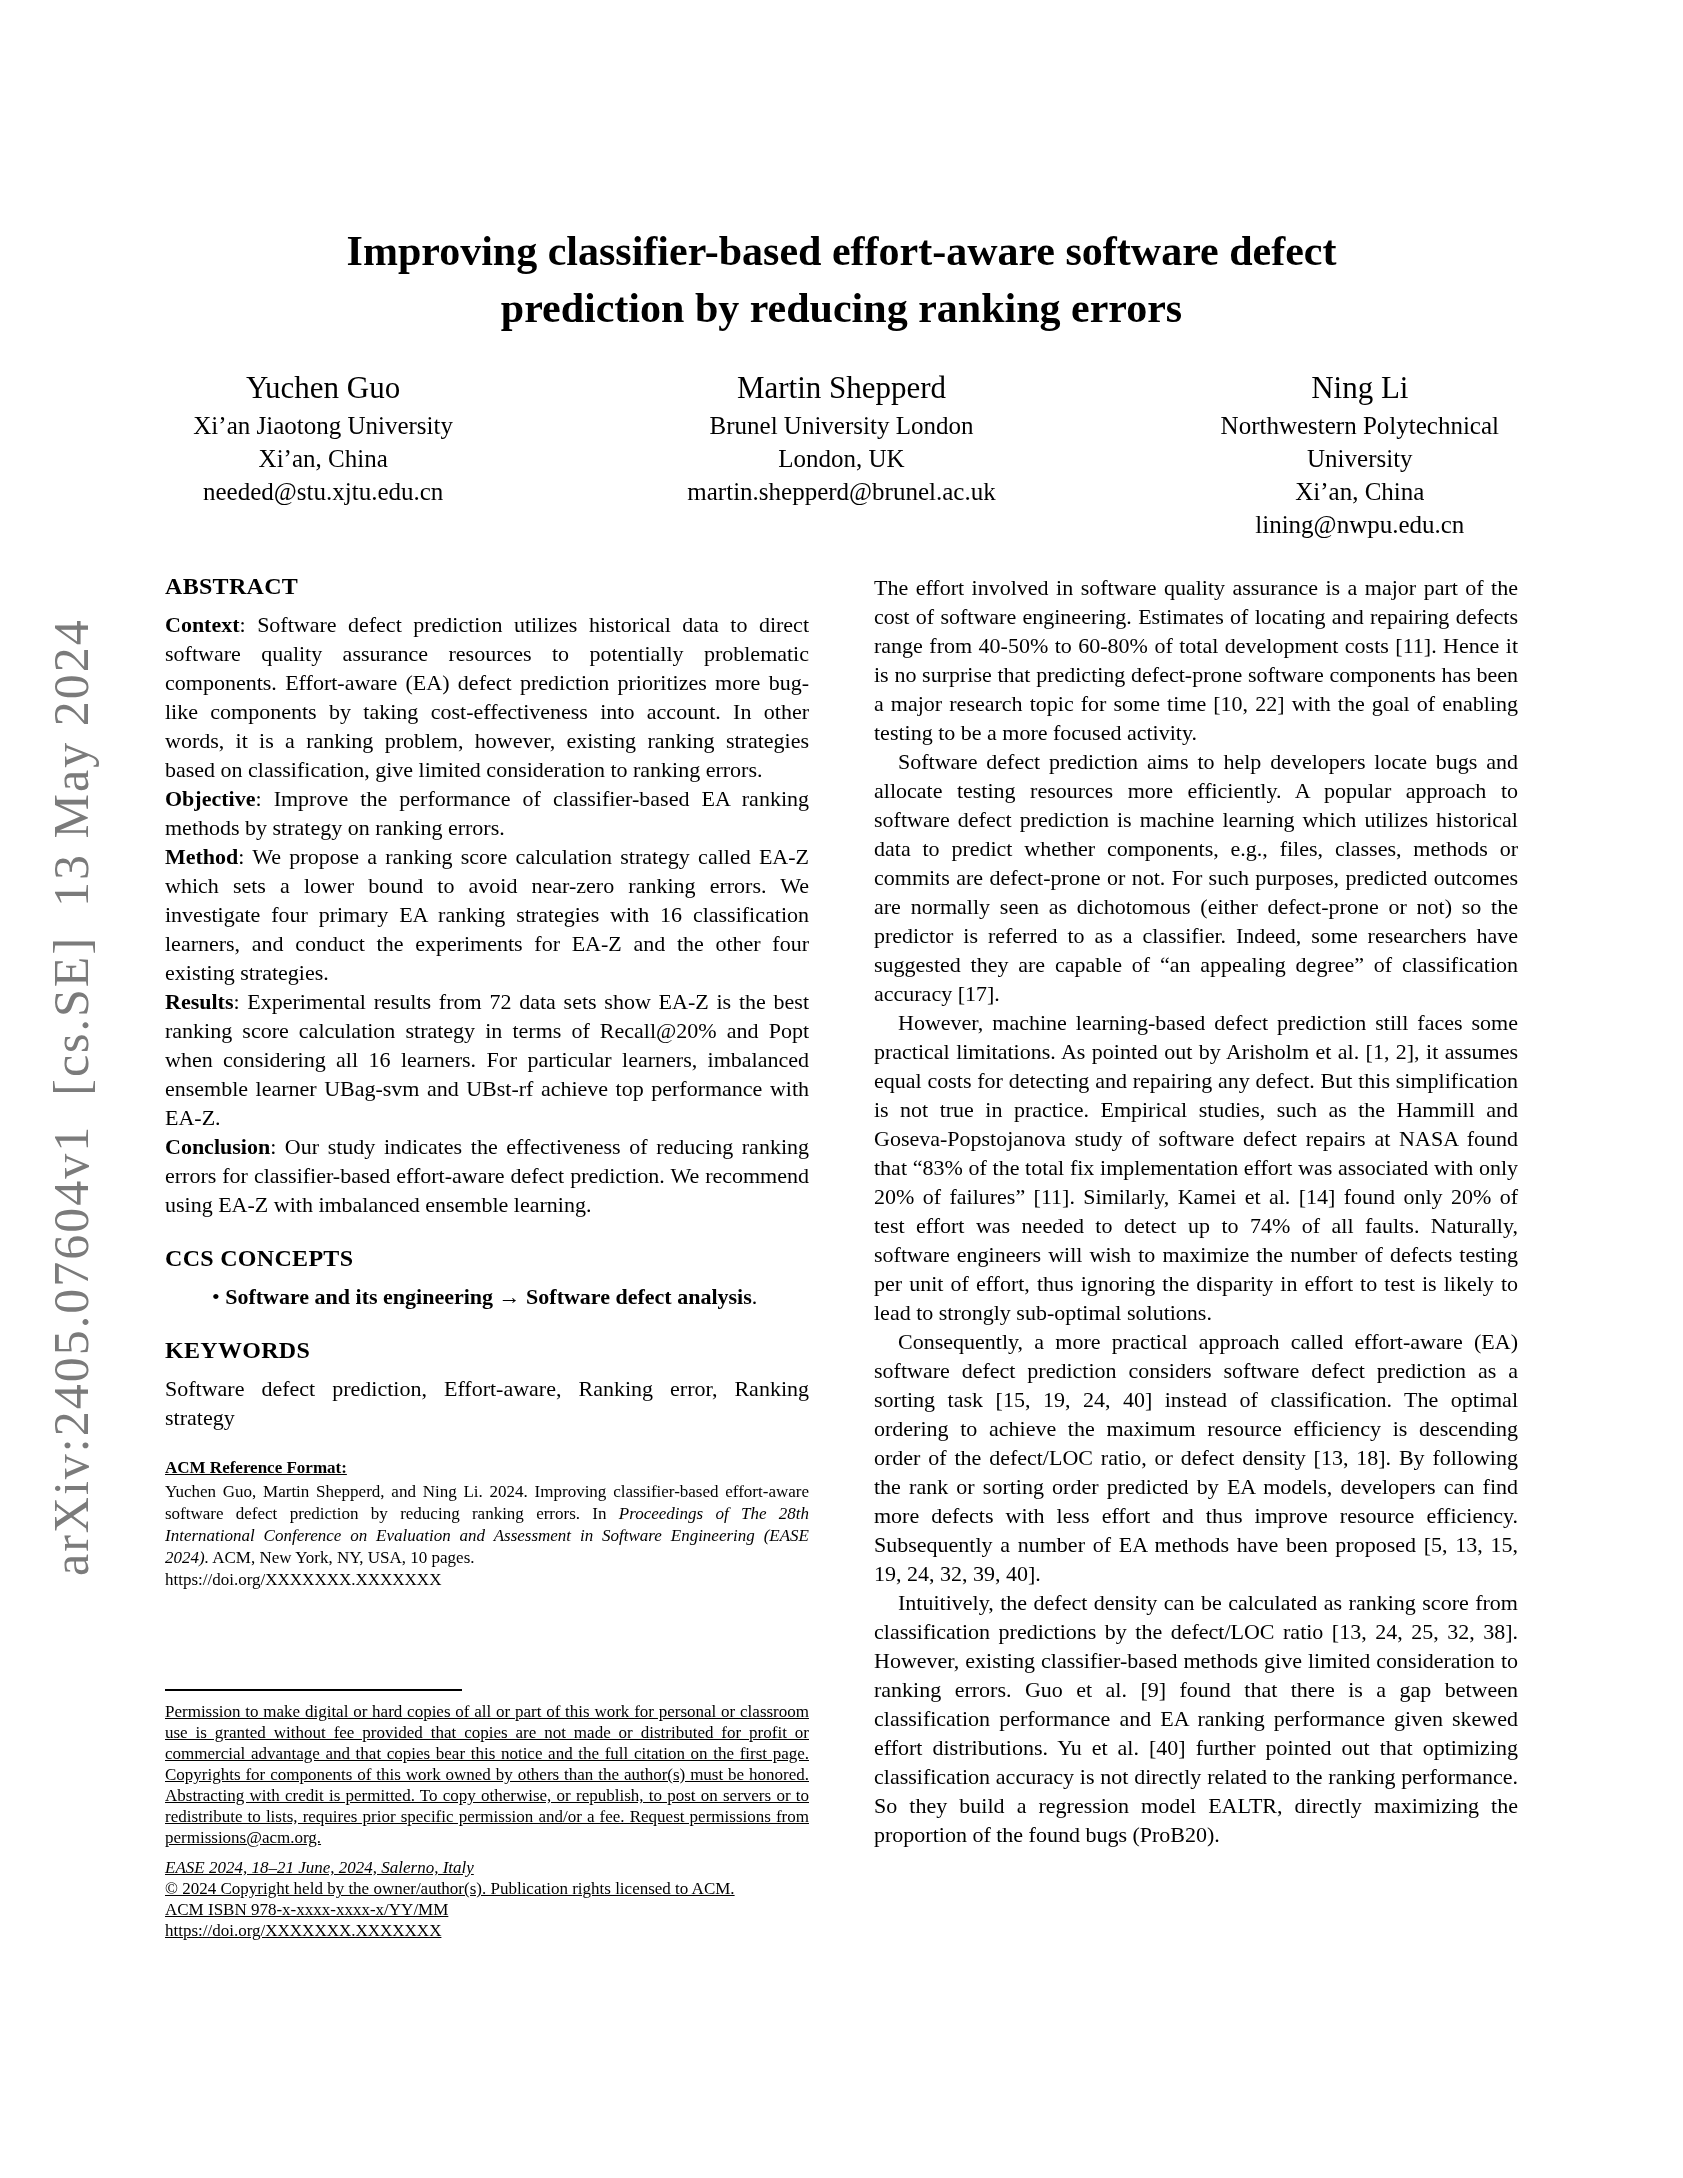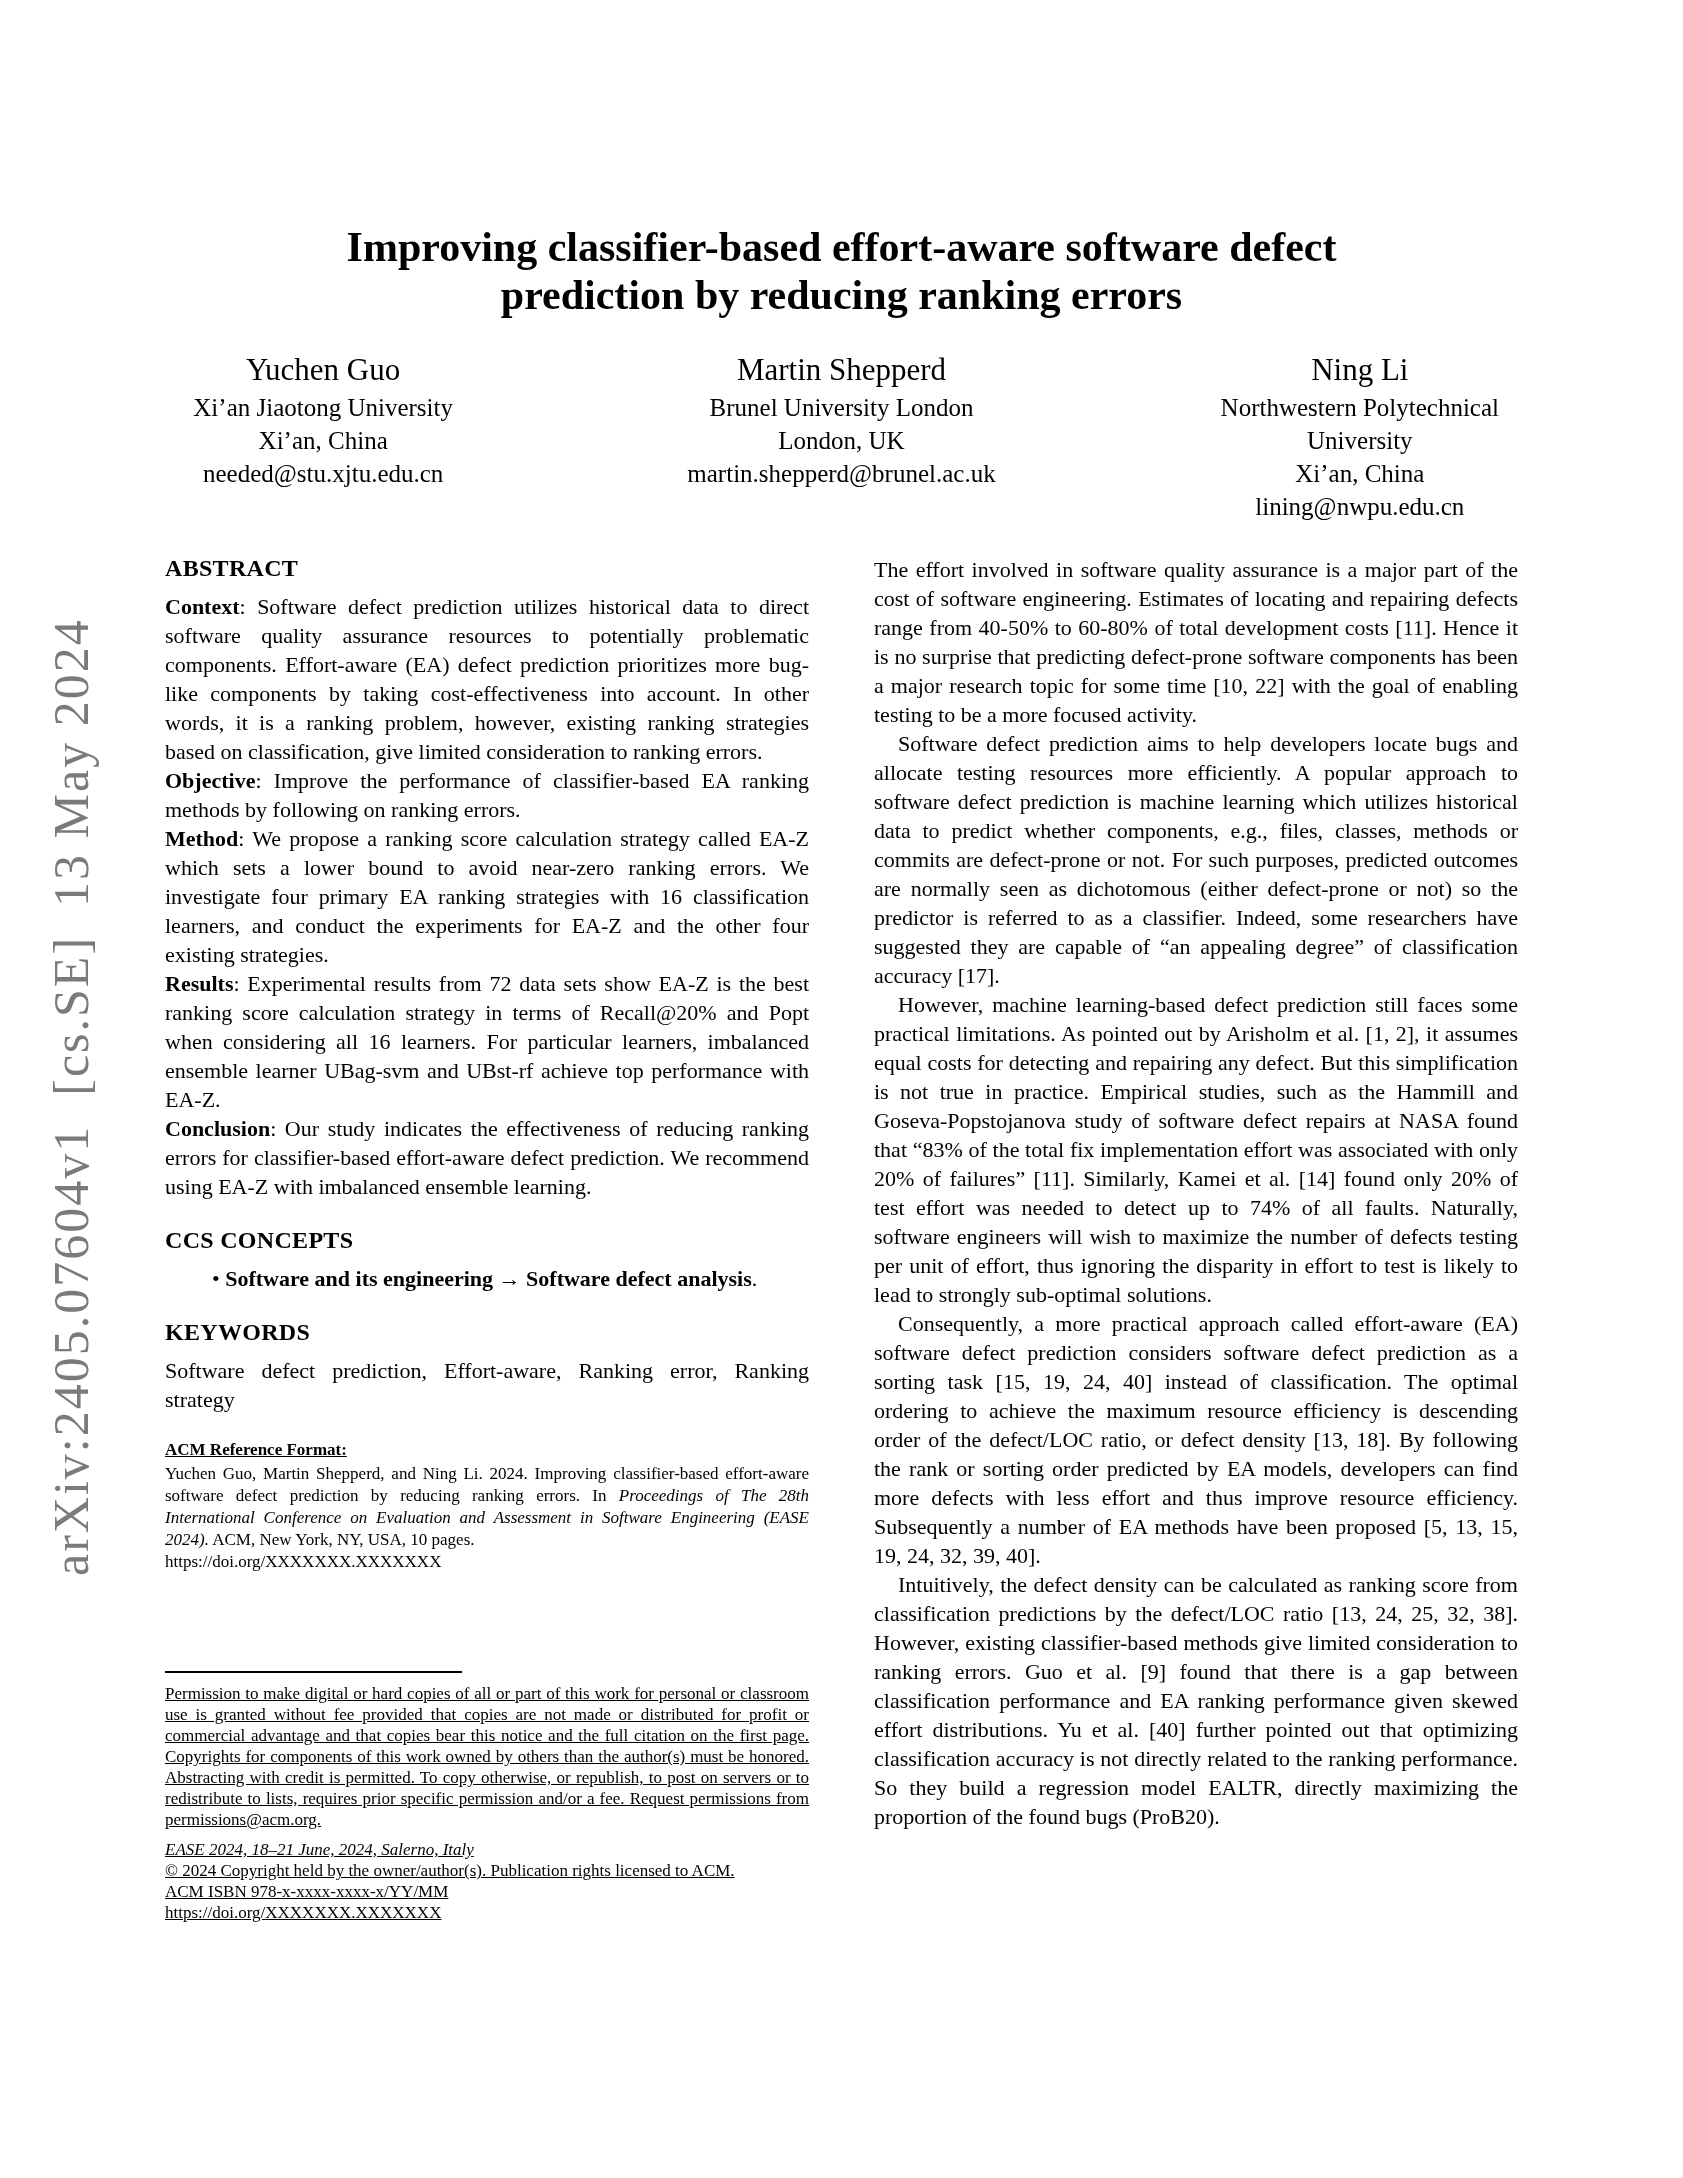--- a/index.html
+++ b/index.html
@@ -25,21 +25,21 @@
     color: #7b7b7b;
     white-space: pre;
     font-family: "Liberation Serif", serif;
   }
 
   .title {
     margin: 223px auto 0;
     max-width: 1168px;
     text-align: center;
     font-size: 42px;
-    line-height: 48px;
+    line-height: 57px;
     font-weight: bold;
   }
 
   .authors {
     margin-top: 30px;
     display: flex;
     padding: 0 64px;
     justify-content: center;
   }
   .author { flex: 1; text-align: center; }
@@ -126,21 +126,21 @@
     </div>
   </div>
 
   <div class="columns">
 
     <div class="col col-left">
 
       <h2 class="sec first">ABSTRACT</h2>
 
       <p class="para"><b>Context</b><span>: Software defect prediction utilizes historical data to direct software quality assurance resources to potentially problematic components. Effort-aware (EA) defect prediction prioritizes more bug-like components by taking cost-effectiveness into account. In other words, it is a ranking problem, however, existing ranking strategies based on classification, give limited consideration to ranking errors.</span></p>
-      <p class="para"><b>Objective</b><span>: Improve the performance of classifier-based EA ranking methods by following on ranking errors.</span></p>
+      <p class="para"><b>Objective</b><span>: Improve the performance of classifier-based EA ranking methods by strategy on ranking errors.</span></p>
       <p class="para"><b>Method</b><span>: We propose a ranking score calculation strategy called EA-Z which sets a lower bound to avoid near-zero ranking errors. We investigate four primary EA ranking strategies with 16 classification learners, and conduct the experiments for EA-Z and the other four existing strategies.</span></p>
       <p class="para"><b>Results</b><span>: Experimental results from 72 data sets show EA-Z is the best ranking score calculation strategy in terms of Recall@20% and Popt when considering all 16 learners. For particular learners, imbalanced ensemble learner UBag-svm and UBst-rf achieve top performance with EA-Z.</span></p>
       <p class="para"><b>Conclusion</b><span>: Our study indicates the effectiveness of reducing ranking errors for classifier-based effort-aware defect prediction. We recommend using EA-Z with imbalanced ensemble learning.</span></p>
 
       <h2 class="sec">CCS CONCEPTS</h2>
       <p class="ccs-line"><span>•</span>
         <b>Software and its engineering</b>
         <span>→</span>
         <b>Software defect analysis</b><span>.</span></p>
 

